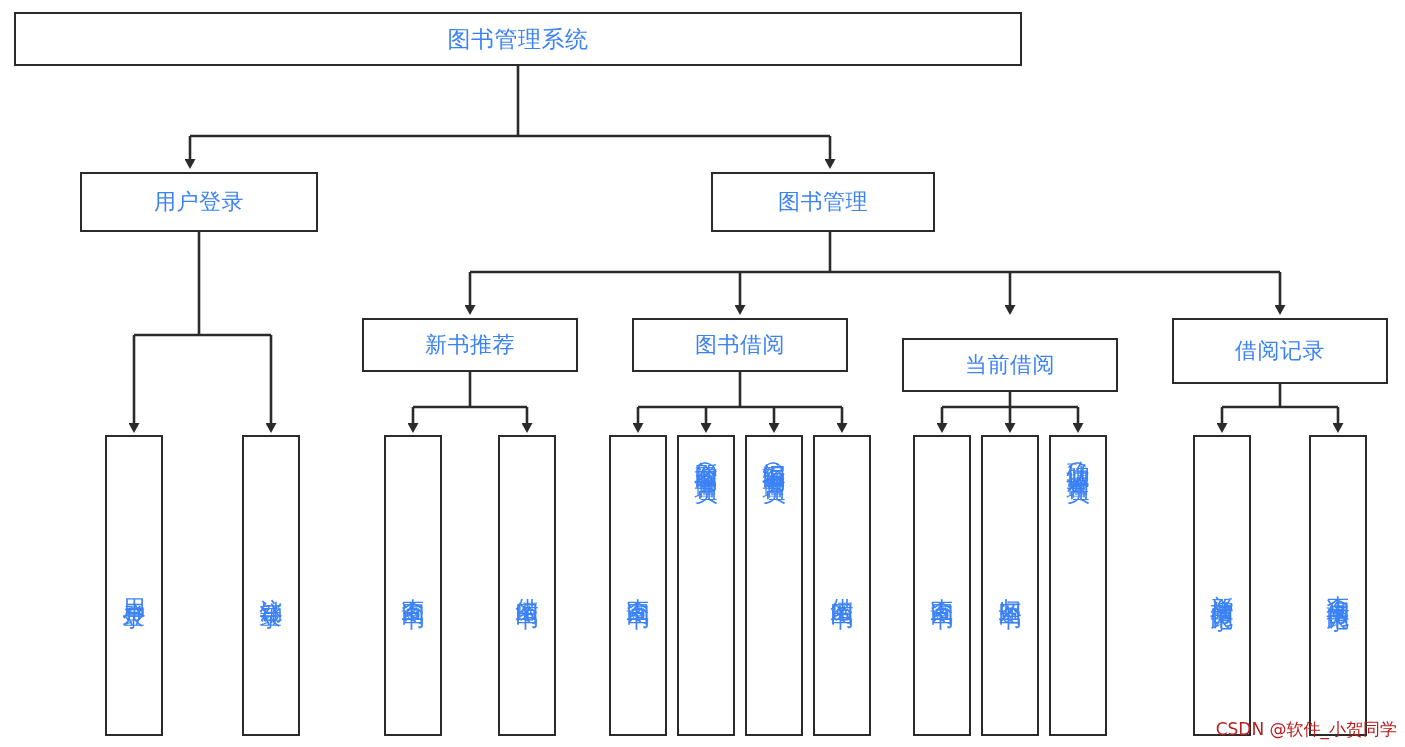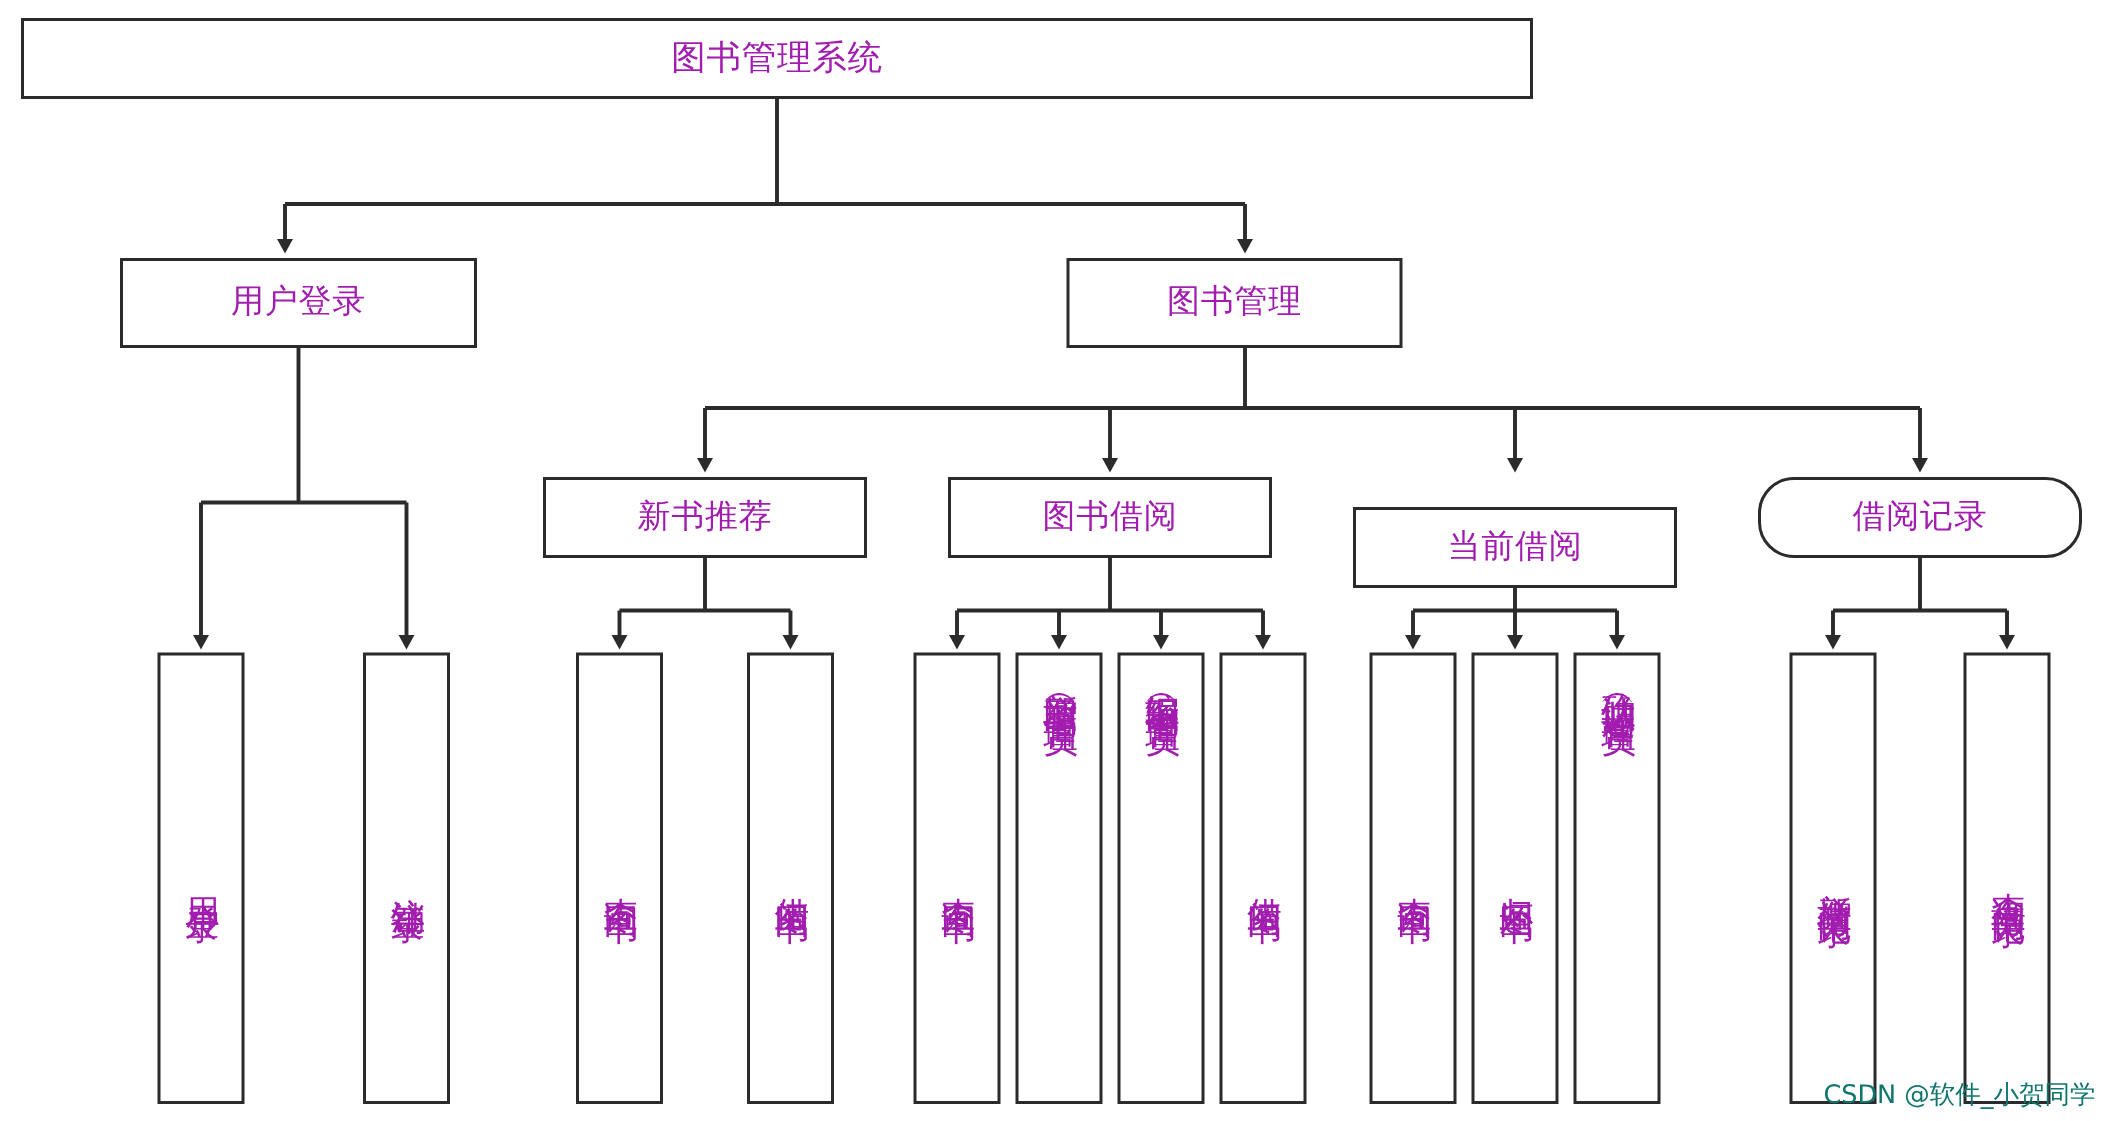--- a/index.html
+++ b/index.html
@@ -26,21 +26,21 @@
     position: absolute;
     box-sizing: border-box;
     border: 2px solid #2b2b2b;
     background: #ffffff;
     display: flex;
     align-items: center;
     justify-content: center;
     z-index: 2;
   }
   .node .lbl {
-    color: #a21caf;
+    color: #3b82f6;
     line-height: 1.08;
     text-align: center;
     letter-spacing: 0.5px;
   }
   .node.h .lbl {
     font-size: 22px;
   }
   .node.root .lbl {
     font-size: 23px;
   }
@@ -65,21 +65,21 @@
     align-items: flex-start;
   }
   .node.v.top .lbl {
     margin-top: 6px;
   }
   #watermark {
     position: absolute;
     right: 8px;
     bottom: 6px;
     font-size: 17px;
-    color: #0f766e;
+    color: #b91c1c;
     z-index: 3;
     white-space: nowrap;
     font-family: "DejaVu Sans", "Liberation Sans", sans-serif;
   }
 </style>
 </head>
 <body>
 
 <div id="canvas">
 
@@ -146,21 +146,21 @@
 
   <div class="node h" style="left:632px; top:318px; width:216px; height:54px;">
     <span class="lbl">图书借阅</span>
   </div>
   <div class="node h" style="left:362px; top:318px; width:216px; height:54px;">
     <span class="lbl">新书推荐</span>
   </div>
   <div class="node h" style="left:902px; top:318px; width:216px; height:54px;margin-top:20px;">
     <span class="lbl">当前借阅</span>
   </div>
-  <div class="node h" style="left:1172px; top:318px; width:216px; height:54px;border-radius:24px;">
+  <div class="node h" style="left:1172px; top:318px; width:216px; height:66px;">
     <span class="lbl">借阅记录</span>
   </div>
 
   <div class="node v center" style="left:105px; top:435px; width:58px; height:301px;">
     <span class="lbl">用户登录</span>
   </div>
   <div class="node v center" style="left:242px; top:435px; width:58px; height:301px;">
     <span class="lbl">注销登录</span>
   </div>
 

